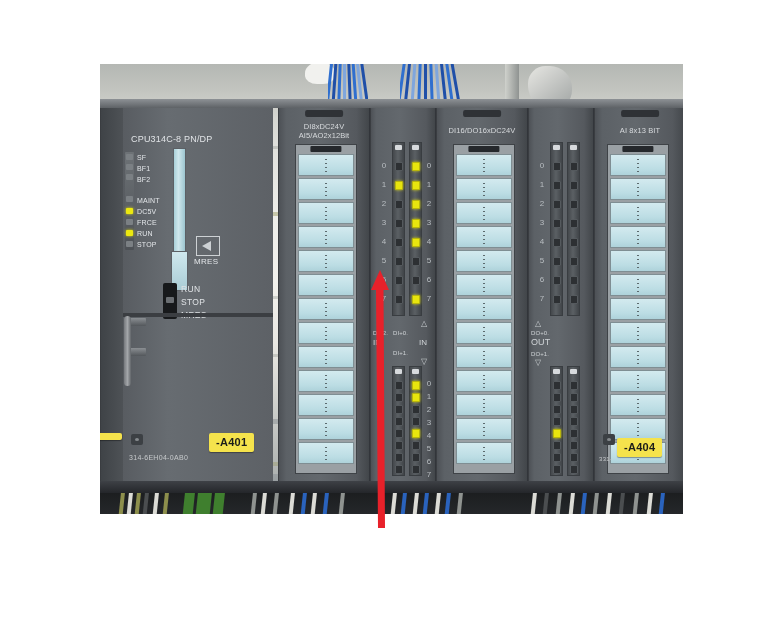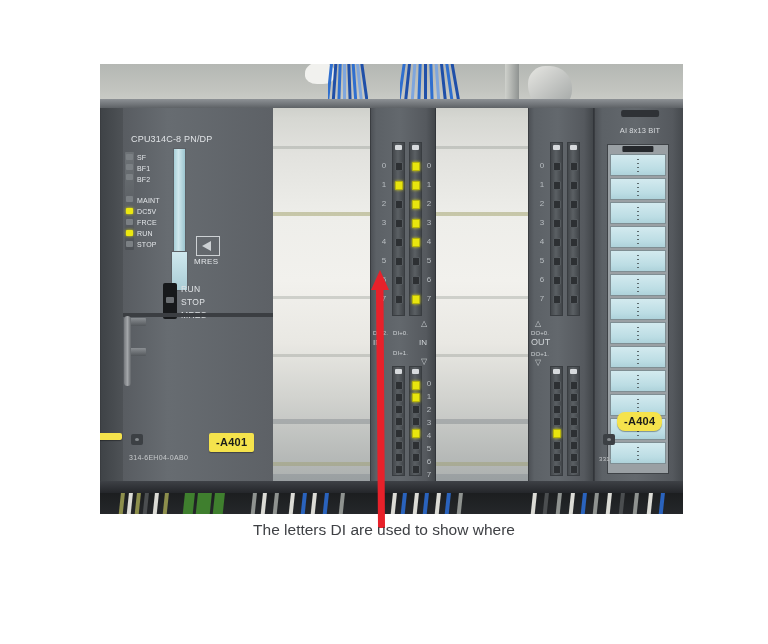--- a/index.html
+++ b/index.html
@@ -543,20 +543,42 @@
         <div class="cpu-clip" style="left:25px; top:240px;"></div>
         <div class="cpu-handle"></div>
 
         <div class="cpu-screw"></div>
         <div class="cpu-part-no">314-6EH04-0AB0</div>
 
         <div class="tag" style="left:108px; top:325px;">-A401</div>
         <div class="tag partial" style="top:325px; width:12px;"></div>
       </div>
 
+      <div class="module" id="mod1" style="left:178px; width:92px;">
+        <div class="mod-top-notch"></div>
+        <div class="mod-title" style="top:14px;">DI8xDC24V
+AI5/AO2x12Bit</div>
+
+        <div class="term-block" style="left:16px; top:36px; width:62px; height:330px;">
+          <div class="term-clamp"></div>
+          <div class="term-row" style="top:9px;"></div>
+          <div class="term-row" style="top:33px;"></div>
+          <div class="term-row" style="top:57px;"></div>
+          <div class="term-row" style="top:81px;"></div>
+          <div class="term-row" style="top:105px;"></div>
+          <div class="term-row" style="top:129px;"></div>
+          <div class="term-row" style="top:153px;"></div>
+          <div class="term-row" style="top:177px;"></div>
+          <div class="term-row" style="top:201px;"></div>
+          <div class="term-row" style="top:225px;"></div>
+          <div class="term-row" style="top:249px;"></div>
+          <div class="term-row" style="top:273px;"></div>
+          <div class="term-row" style="top:297px;"></div>
+        </div>
+      </div>
 
       <div class="module" id="ledsec1" style="left:270px; width:66px;">
 
         <div class="chan-num" style="left:8px;  top:54px;">0</div>
         <div class="chan-num" style="left:8px;  top:73px;">1</div>
         <div class="chan-num" style="left:8px;  top:92px;">2</div>
         <div class="chan-num" style="left:8px;  top:111px;">3</div>
         <div class="chan-num" style="left:8px;  top:130px;">4</div>
         <div class="chan-num" style="left:8px;  top:149px;">5</div>
         <div class="chan-num" style="left:8px;  top:168px;">6</div>
@@ -631,20 +653,41 @@
         <div class="chan-num" style="left:53px; top:272px;">0</div>
         <div class="chan-num" style="left:53px; top:285px;">1</div>
         <div class="chan-num" style="left:53px; top:298px;">2</div>
         <div class="chan-num" style="left:53px; top:311px;">3</div>
         <div class="chan-num" style="left:53px; top:324px;">4</div>
         <div class="chan-num" style="left:53px; top:337px;">5</div>
         <div class="chan-num" style="left:53px; top:350px;">6</div>
         <div class="chan-num" style="left:53px; top:363px;">7</div>
       </div>
 
+      <div class="module" id="mod2" style="left:336px; width:92px;">
+        <div class="mod-top-notch"></div>
+        <div class="mod-title" style="top:18px;">DI16/DO16xDC24V</div>
+
+        <div class="term-block" style="left:16px; top:36px; width:62px; height:330px;">
+          <div class="term-clamp"></div>
+          <div class="term-row" style="top:9px;"></div>
+          <div class="term-row" style="top:33px;"></div>
+          <div class="term-row" style="top:57px;"></div>
+          <div class="term-row" style="top:81px;"></div>
+          <div class="term-row" style="top:105px;"></div>
+          <div class="term-row" style="top:129px;"></div>
+          <div class="term-row" style="top:153px;"></div>
+          <div class="term-row" style="top:177px;"></div>
+          <div class="term-row" style="top:201px;"></div>
+          <div class="term-row" style="top:225px;"></div>
+          <div class="term-row" style="top:249px;"></div>
+          <div class="term-row" style="top:273px;"></div>
+          <div class="term-row" style="top:297px;"></div>
+        </div>
+      </div>
 
       <div class="module" id="ledsec2" style="left:428px; width:66px;">
 
         <div class="chan-num" style="left:8px; top:54px;">0</div>
         <div class="chan-num" style="left:8px; top:73px;">1</div>
         <div class="chan-num" style="left:8px; top:92px;">2</div>
         <div class="chan-num" style="left:8px; top:111px;">3</div>
         <div class="chan-num" style="left:8px; top:130px;">4</div>
         <div class="chan-num" style="left:8px; top:149px;">5</div>
         <div class="chan-num" style="left:8px; top:168px;">6</div>
@@ -722,21 +765,21 @@
           <div class="term-row" style="top:201px;"></div>
           <div class="term-row" style="top:225px;"></div>
           <div class="term-row" style="top:249px;"></div>
           <div class="term-row" style="top:273px;"></div>
           <div class="term-row" style="top:297px;"></div>
         </div>
 
         <div class="cpu-screw" style="left:8px; top:326px;"></div>
         <div class="cpu-part-no" style="left:4px; top:348px; font-size:6px;">331-</div>
 
-        <div class="tag" style="left:22px; top:304px;border-radius:8px;">-A404</div>
+        <div class="tag" style="left:22px; top:330px;">-A404</div>
       </div>
 
       <div class="rail-bottom"></div>
 
       <div class="wire-zone">
         <div class="wire olive" style="left:18px;"></div>
         <div class="wire white" style="left:26px;"></div>
         <div class="wire olive" style="left:34px;"></div>
         <div class="wire dark" style="left:42px;"></div>
         <div class="wire white" style="left:52px;"></div>
@@ -772,16 +815,15 @@
         <div class="wire blue" style="left:558px;"></div>
       </div>
     </div>
   </div>
 
   <svg id="arrow-svg" viewBox="0 0 60 260">
     <polygon points="25,0 34,20 28.5,20 30,258 23,258 21,20 16,20" fill="#e8212a"></polygon>
   </svg>
 
   <div id="caption">
-    <span class="cap-line">The letters DI are used to show where</span>
   </div>
 
 </div>
 
 </body></html>

